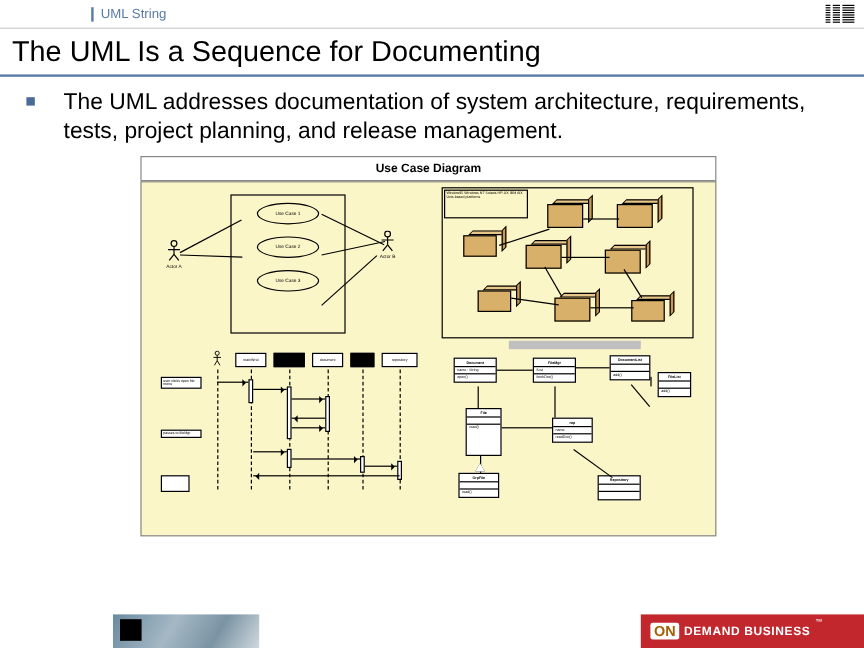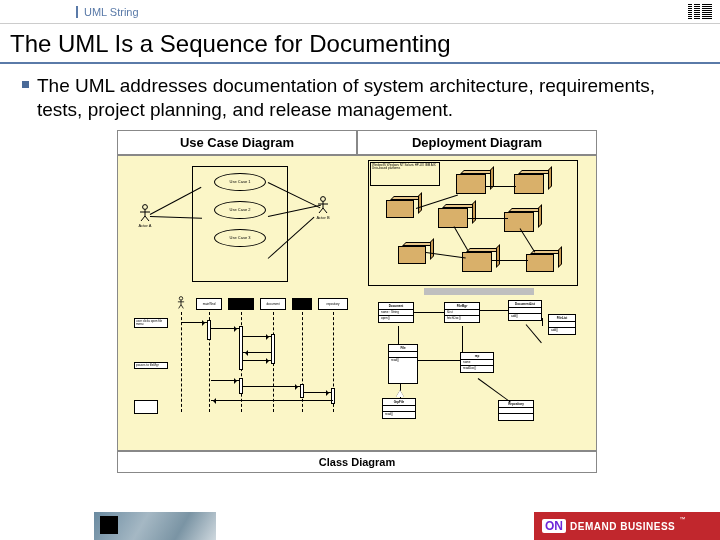--- a/index.html
+++ b/index.html
@@ -7,27 +7,27 @@
 
   .header { height: 24px; background: #fff; border-bottom: 1px solid #ccc; display: flex; align-items: center; justify-content: space-between; padding: 0 8px 0 76px; }
   .header-crumb { color: #5a7aa8; font-size: 11px; border-left: 2px solid #5a7aa8; padding-left: 6px; }
   .header-logo { display:flex; gap:2px; align-items:center;}
   .ibm-bar { width:4px; display:flex; flex-direction:column; gap:1px;}
   .ibm-bar span{ height:1px; background:#000; display:block;}
 
   .title { font-size: 24px; color: #000; padding: 6px 10px 4px 10px; border-bottom: 2px solid #5a7aa8; }
 
   .body { padding: 10px 28px 0 22px; }
-  .bullet-row { display:flex; align-items:flex-start; gap:8px;}
+  .bullet-row { display:flex; align-items:flex-start; gap:24px;}
   .sq { width:7px; height:7px; background:#4a6a98; margin-top:7px; flex:none;}
   .bullet-text { font-size: 19px; line-height: 1.25; color:#000; }
 
   .panel-wrap { margin: 8px auto 0 auto; width: 480px; }
   .panel-titles { display:flex; }
-  .panel-titles > div { flex:1; text-align:center; font-size:13px; font-weight:bold; padding:4px 0; background:#fff; border:1px solid #888;}
+  .panel-titles > div { flex:1; text-align:center; font-size:10px; font-weight:bold; padding:4px 0; background:#fff; border:1px solid #888;}
   .panel { background:#fbf6c7; border:1px solid #888; height: 296px; position:relative; }
 
   .quad { position:absolute; }
   .q-tl { left:18px; top:10px; width:210px; height:120px; }
   .q-tr { left:250px; top:4px; width:212px; height:130px; }
   .q-bl { left:16px; top:140px; width:218px; height:130px; }
   .q-br { left:252px; top:144px; width:208px; height:120px; }
 
   .bottom-titles { display:flex; }
   .bottom-titles > div { flex:1; text-align:center; font-size:11px; font-weight:bold; padding:4px 0; background:#fff; border:1px solid #888; }
@@ -67,21 +67,21 @@
   .cls .csec:last-child{ border-bottom:none;}
   .cline { position:absolute; background:#000; height:1px; transform-origin:left center;}
   .tri { position:absolute; width:0; height:0; border:4px solid transparent; }
 
   
   .footer { position:absolute; left:0; bottom:0; width:720px; height:28px; display:flex; align-items:stretch; }
   .footer .photo { flex:0 0 130px; background:linear-gradient(120deg,#6a8aa0 0%, #a5b8c4 40%, #7a94a4 70%, #cfd8de 100%); position:relative; border-left:8px solid #fff;}
   .footer .photo::before{ content:''; position:absolute; left:6px; top:4px; width:18px; height:18px; background:#000;}
   .footer .spacer { flex:1; }
   .footer .brand { flex:0 0 186px; background:#c1272d; display:flex; align-items:center; justify-content:flex-start; padding-left:8px; gap:4px;}
-  .footer .brand .on { background:#fff; color:#6d28d9; font-weight:900; font-size:12px; padding:0 3px; border-radius:2px;}
+  .footer .brand .on { background:#fff; color:#a16207; font-weight:900; font-size:12px; padding:0 3px; border-radius:2px;}
   .footer .brand .txt { color:#fff; font-size:10px; letter-spacing:0.5px;}
   .footer .brand .txt b{ font-weight:900;}
   .footer .brand .tm { color:#fff; font-size:6px; align-self:flex-start; margin-top:4px;}
 </style>
 </head>
 <body>
 
 <div class="header">
   <div class="header-crumb">UML String</div>
   <div class="header-logo">
@@ -122,21 +122,20 @@
 
 <div class="body">
   <div class="bullet-row">
     <div class="sq"></div>
     <div class="bullet-text">The UML addresses documentation of system architecture, requirements, tests, project planning, and release management.</div>
   </div>
 
   <div class="panel-wrap">
     <div class="panel-titles">
       <div>Use Case Diagram</div>
-      <div>Deployment Diagram</div>
     </div>
 
     <div class="panel">
 
       <div class="quad q-tl">
         <div class="uc-boundary">
           <div class="uc-ellipse">Use Case 1</div>
           <div class="uc-ellipse">Use Case 2</div>
           <div class="uc-ellipse">Use Case 3</div>
         </div>
@@ -320,21 +319,20 @@
         <div class="cline" style="left:48px; top:60px; width:42px;"></div>
         <div class="cline" style="left:30px; top:84px; width:1px; height:14px; transform:none;"></div>
         <div class="cline" style="left:108px; top:78px; width:40px; transform:rotate(36deg);"></div>
         <div class="cline" style="left:172px; top:18px; width:1px; height:8px; transform:none;"></div>
         <div class="cline" style="left:156px; top:24px; width:24px; transform:rotate(50deg);"></div>
         <div class="tri" style="left:26px; top:86px; border-bottom-color:#fff; border-bottom-width:7px; filter:drop-shadow(0 0 0 #000);"></div>
       </div>
     </div>
 
     <div class="bottom-titles">
-      <div>Class Diagram</div>
     </div>
   </div>
 </div>
 
 <div class="footer">
   <div style="flex:0 0 86px;"></div>
   <div class="photo"></div>
   <div class="spacer"></div>
   <div class="brand">
     <span class="on">ON</span>

